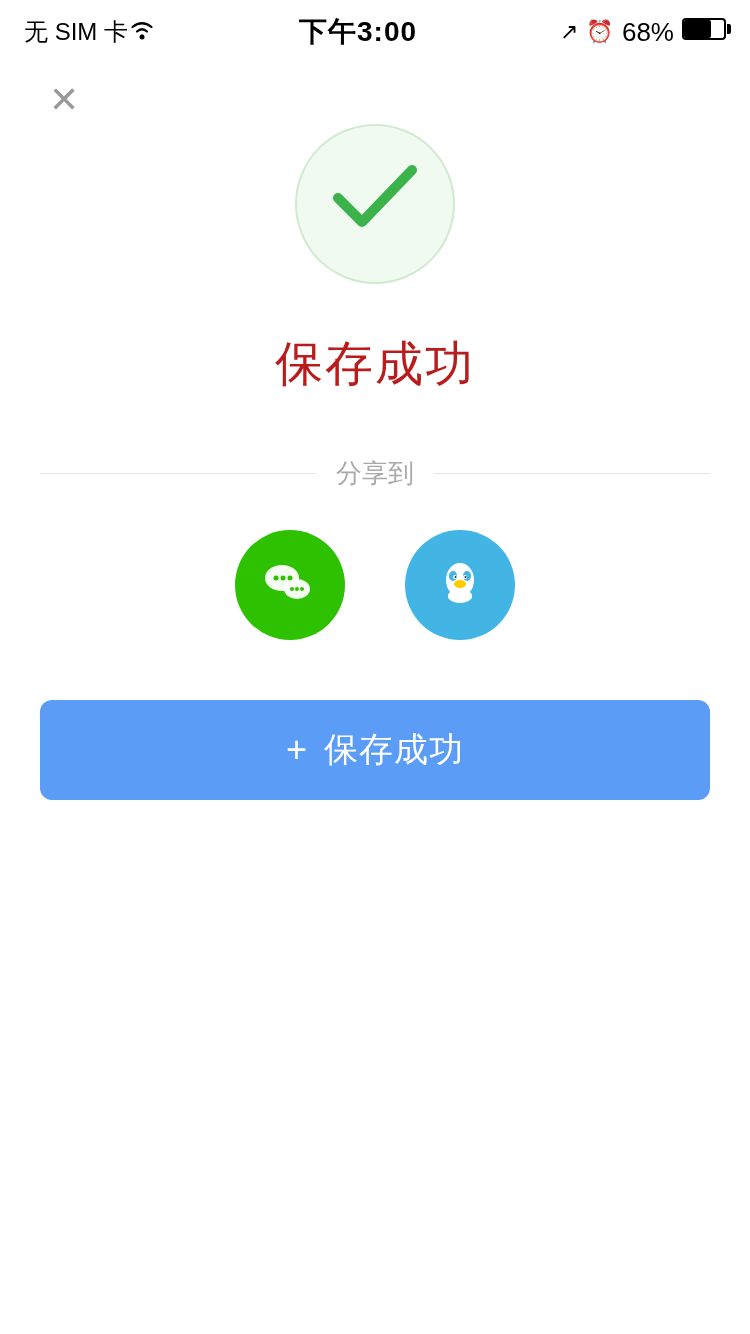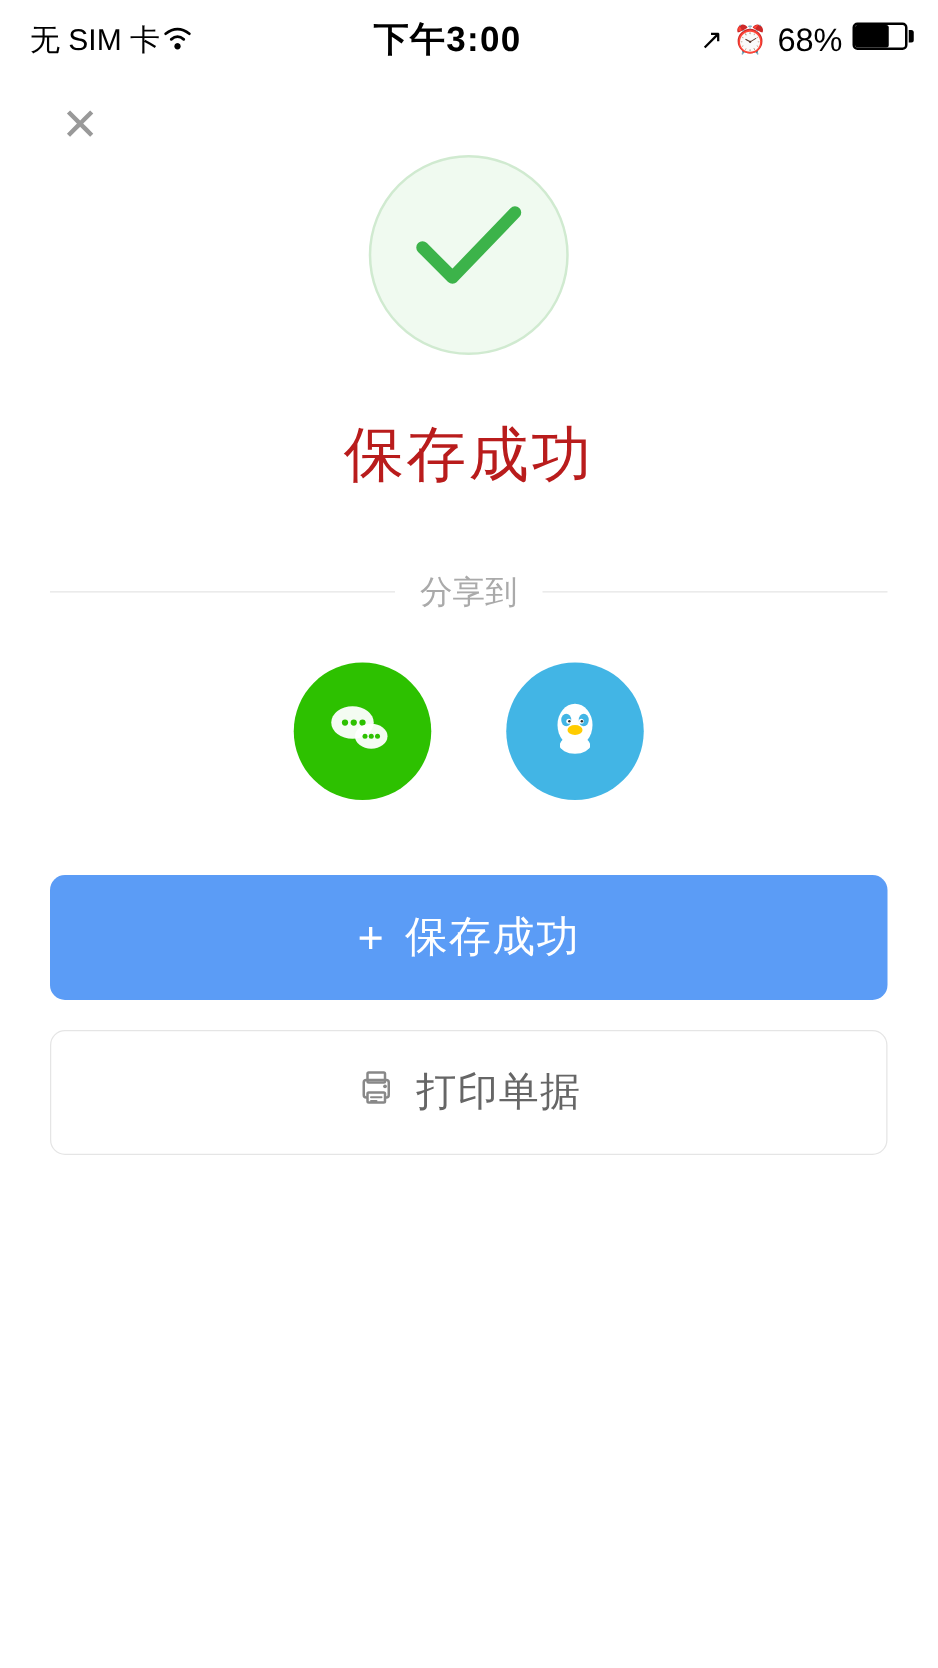--- a/index.html
+++ b/index.html
@@ -324,30 +324,17 @@
     </div>
   </div>
 
   <div class="action-buttons">
 
     <button class="btn-primary">
       <span class="btn-icon">+</span>
       <span>保存成功</span>
     </button>
 
-    <button class="btn-secondary">
-      <span class="btn-icon">
-        <svg width="32" height="32" viewBox="0 0 32 32" fill="none">
-          <rect x="6" y="10" width="20" height="14" rx="2" stroke="#888" stroke-width="2" fill="none"></rect>
-          <rect x="9" y="20" width="14" height="8" rx="1" stroke="#888" stroke-width="2" fill="white"></rect>
-          <rect x="9" y="4" width="14" height="8" rx="1" stroke="#888" stroke-width="2" fill="none"></rect>
-          <rect x="11" y="23" width="10" height="1.5" rx="0.75" fill="#888"></rect>
-          <rect x="11" y="26" width="6" height="1.5" rx="0.75" fill="#888"></rect>
-          <circle cx="23" cy="15" r="1.5" fill="#888"></circle>
-        </svg>
-      </span>
-      <span>打印单据</span>
-    </button>
 
 
   </div>
 
 </div>
 
 </body></html>

